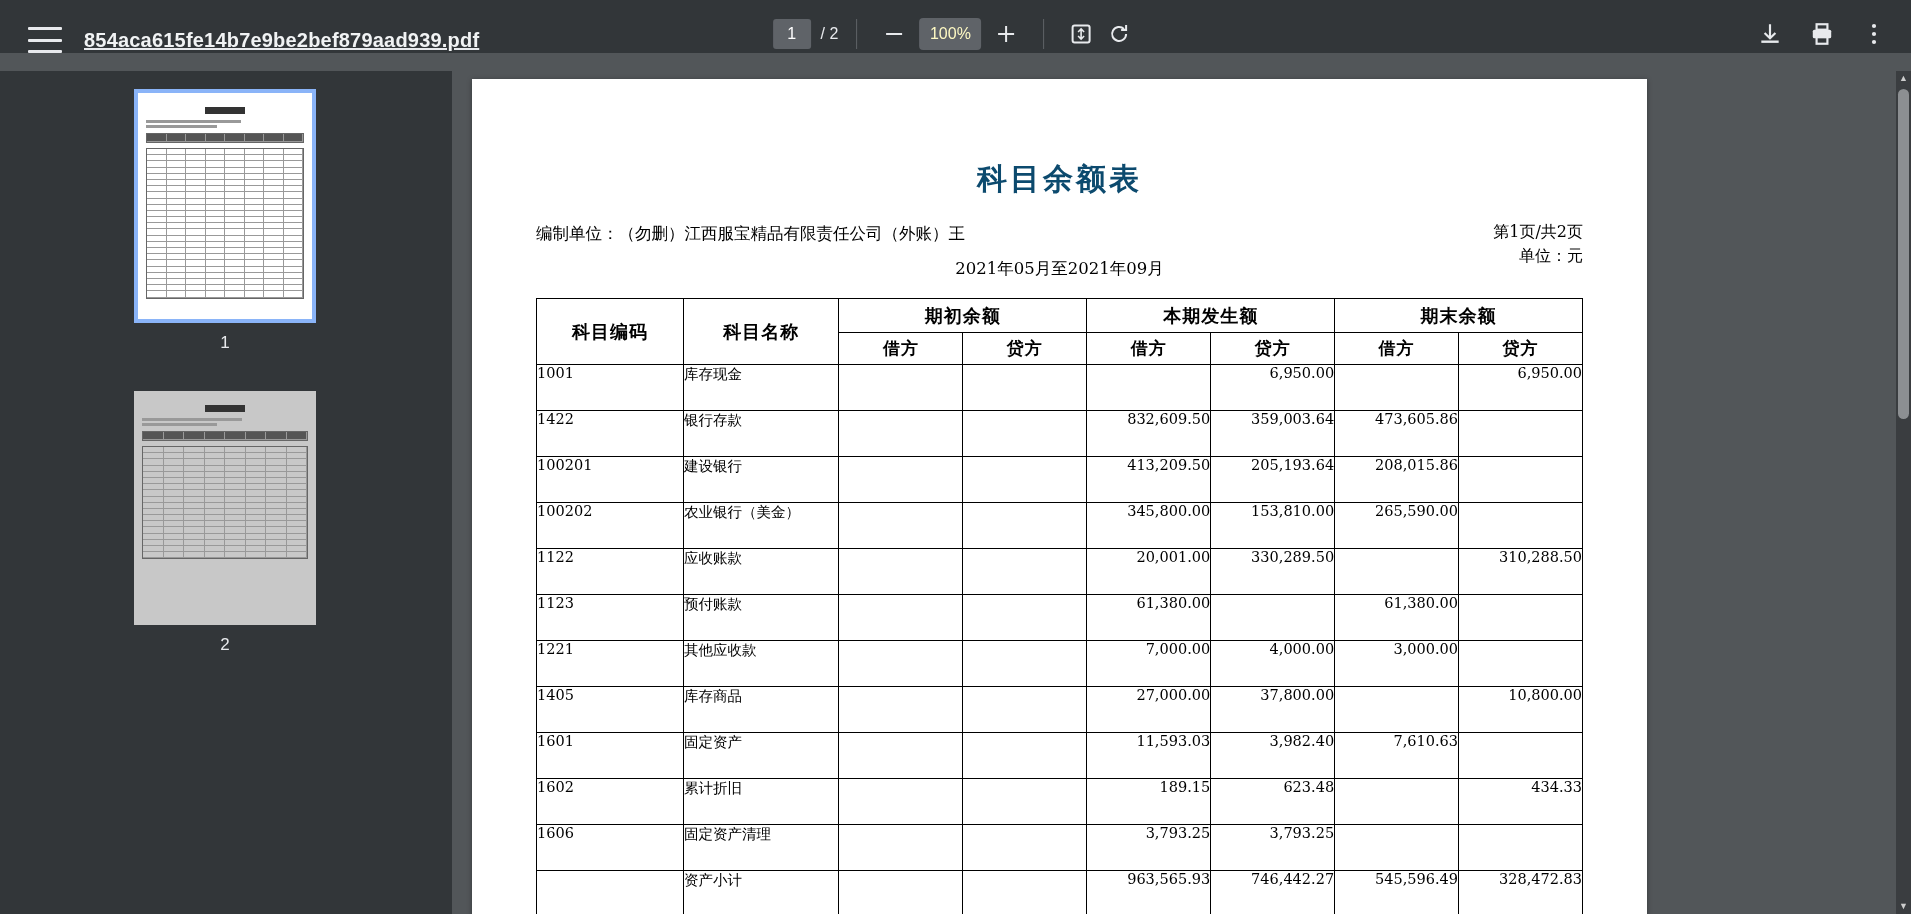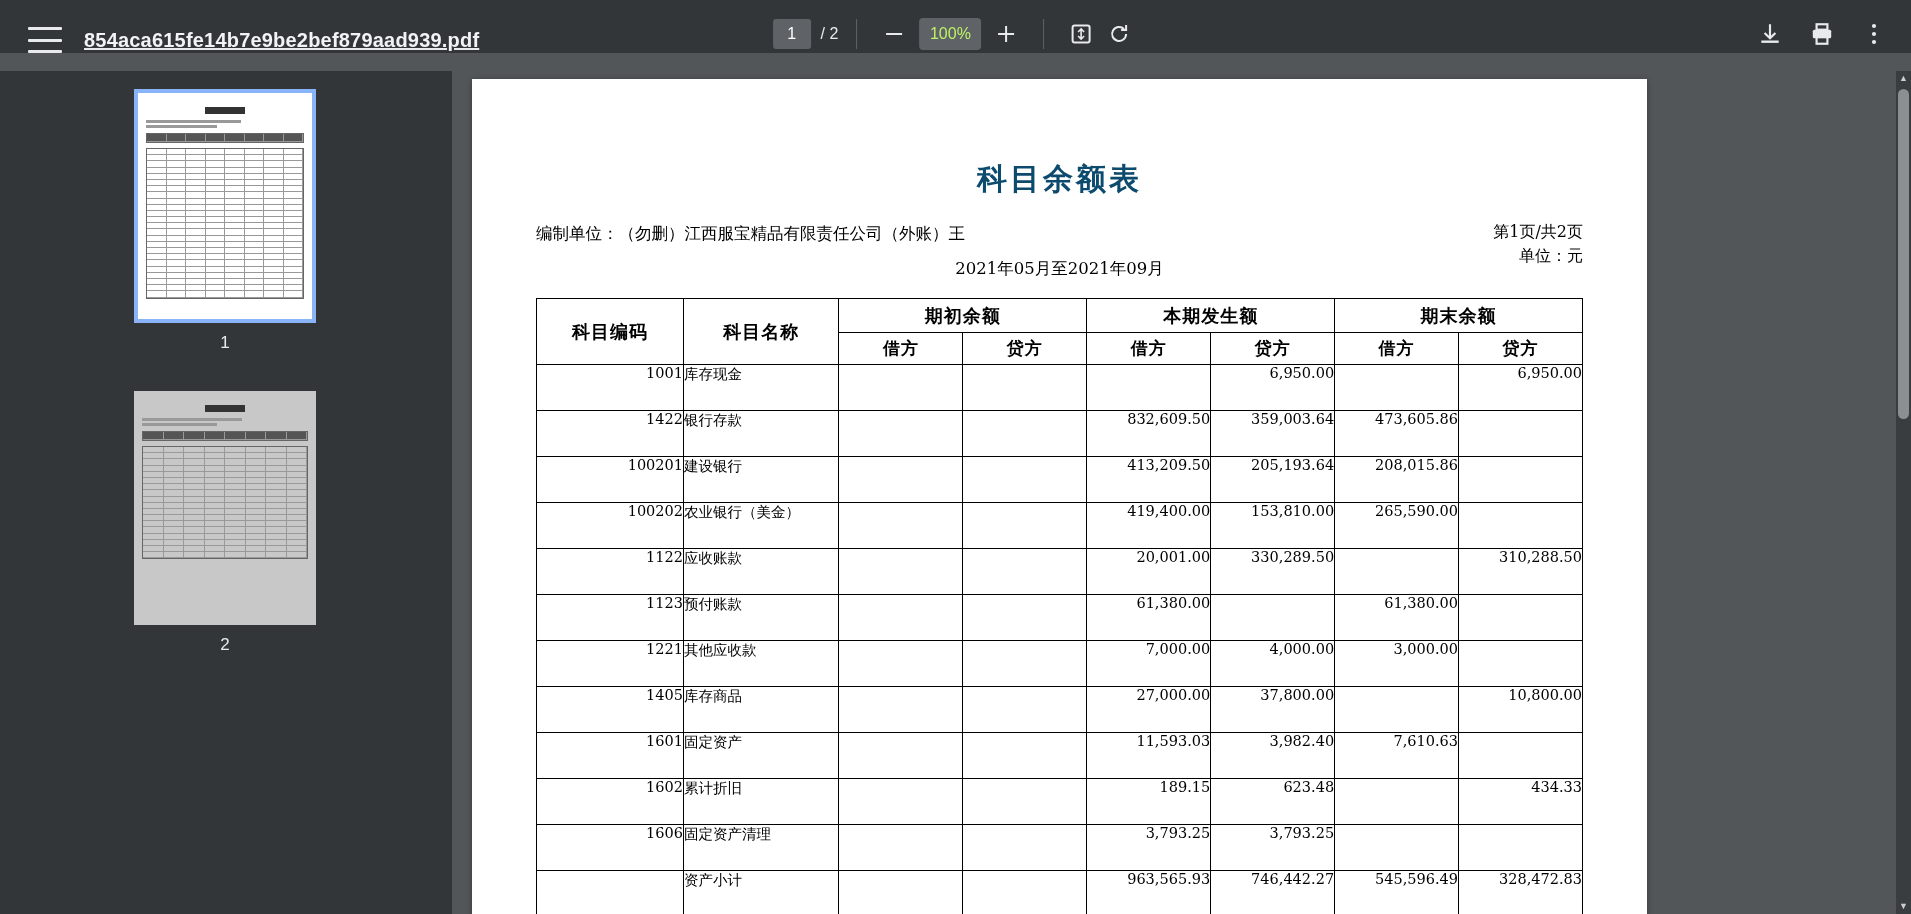--- a/index.html
+++ b/index.html
@@ -53,21 +53,21 @@
   .icon-btn {
     width: 38px; height: 38px;
     display: flex; align-items: center; justify-content: center;
     border-radius: 50%;
     cursor: pointer; color: #e8eaed;
     font-size: 24px; line-height: 1;
     user-select: none;
   }
   .zoom-val {
     min-width: 62px; height: 32px;
-    background: #5f6368; color: #bef264;
+    background: #5f6368; color: #fef9c3;
     display: flex; align-items: center; justify-content: center;
     border-radius: 4px; font-size: 16px; margin: 0 6px;
   }
   .tb-right {
     position: absolute; right: 18px;
     display: flex; align-items: center; gap: 14px;
   }
   .kebab { font-size: 24px; letter-spacing: 0; }
 
   
@@ -181,21 +181,21 @@
   }
   table.balance th.sub { font-size: 17px; height: 32px; }
   .c-code { width: 140px; }
   .c-name { width: 148px; }
   .c-num  { width: 118px; }
   table.balance td {
     height: 46px;
     font-size: 14.5px;
     vertical-align: top;
   }
-  td.code { padding: 4px 0 0 5px; text-align: right; }
+  td.code { padding: 4px 0 0 5px; text-align: left; }
   td.name { padding: 9px 0 0 9px; text-align: left; font-size: 15px; margin-top: 16px; }
   td.num  { padding-top: 22px; padding-right: 6px; text-align: right; font-size: 14.5px; }
 
   
   .scrollbar {
     position: absolute; right: 0; top: 0;
     width: 15px; height: 843px;
     background: #3a3d40;
   }
   .sb-thumb {
@@ -725,21 +725,21 @@
               <td class="num">413,209.50</td>
               <td class="num">205,193.64</td>
               <td class="num">208,015.86</td>
               <td class="num"></td>
             </tr>
             <tr>
               <td class="code">100202</td>
               <td class="name">农业银行（美金）</td>
               <td class="num"></td>
               <td class="num"></td>
-              <td class="num">419,400.00</td>
+              <td class="num">345,800.00</td>
               <td class="num">153,810.00</td>
               <td class="num">265,590.00</td>
               <td class="num"></td>
             </tr>
             <tr>
               <td class="code">1122</td>
               <td class="name">应收账款</td>
               <td class="num"></td>
               <td class="num"></td>
               <td class="num">20,001.00</td>

